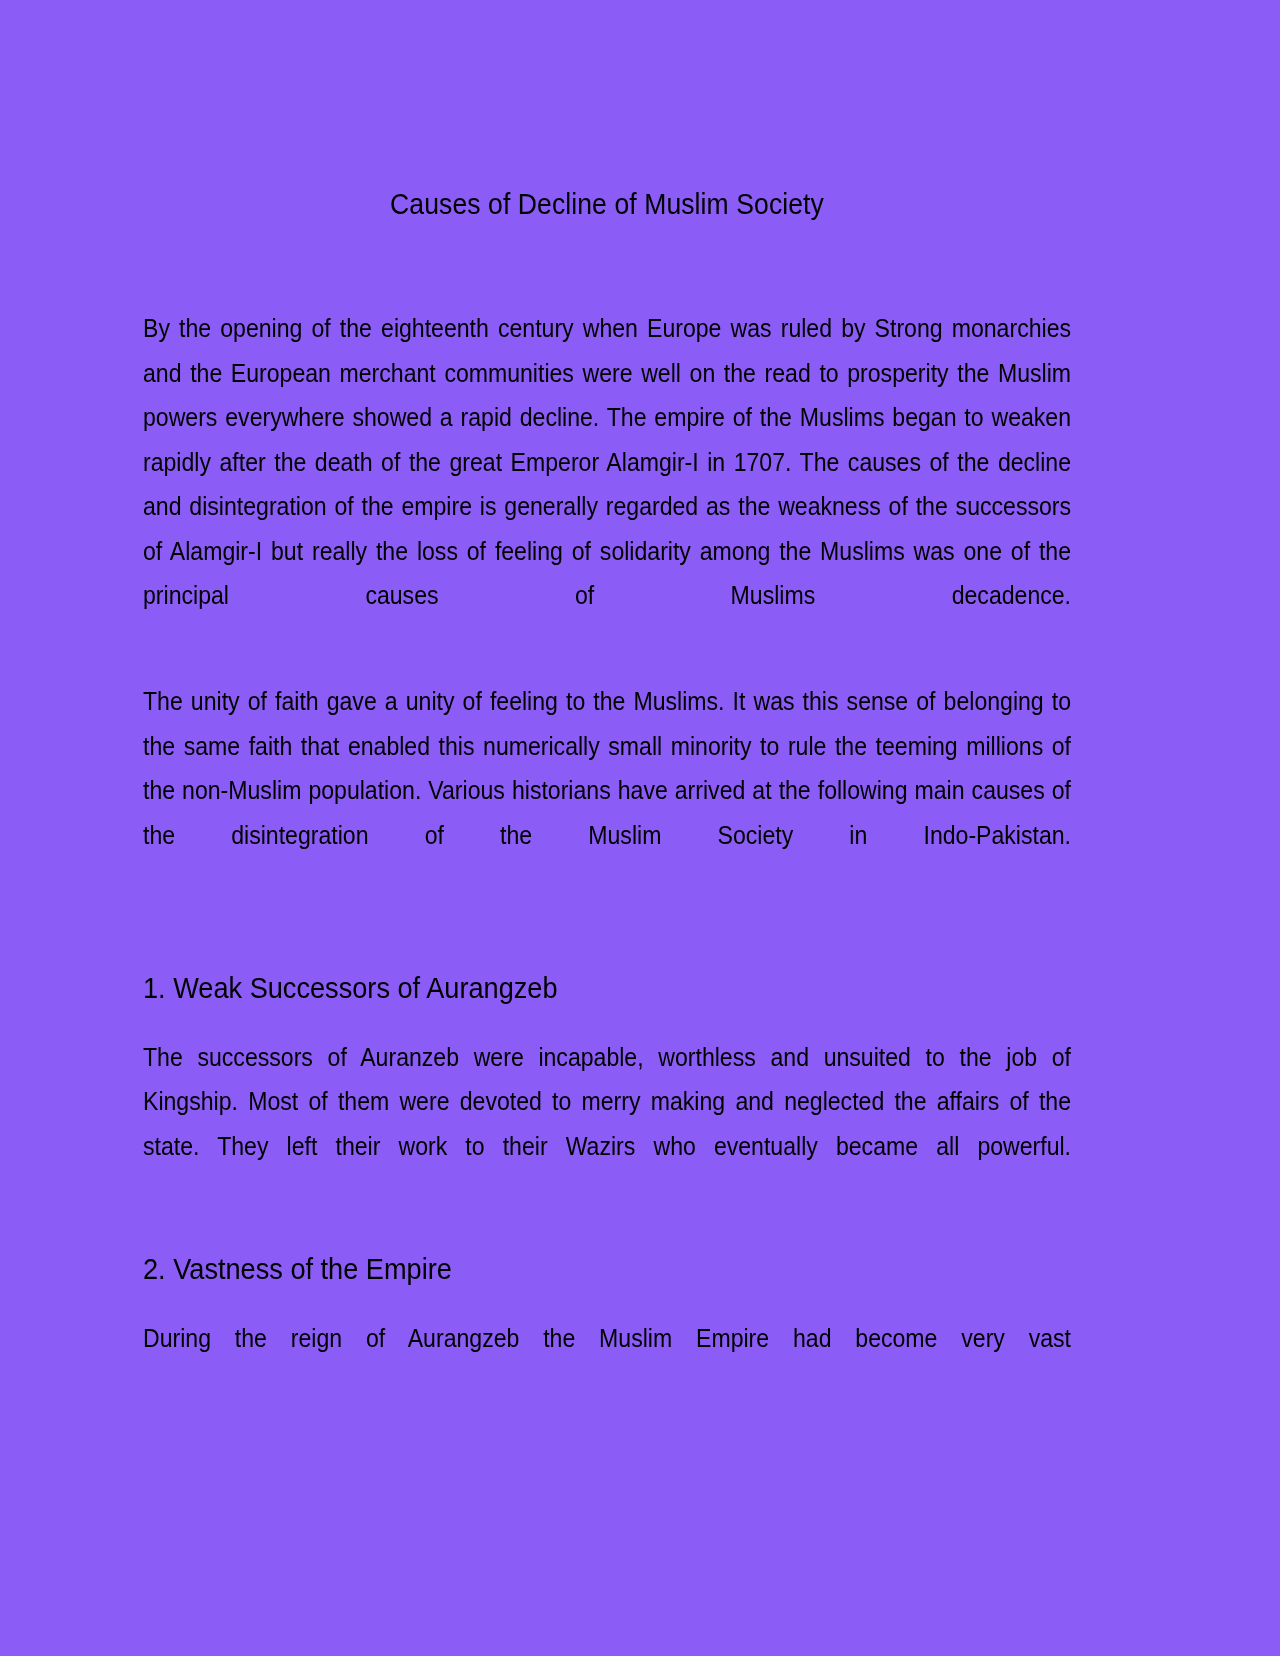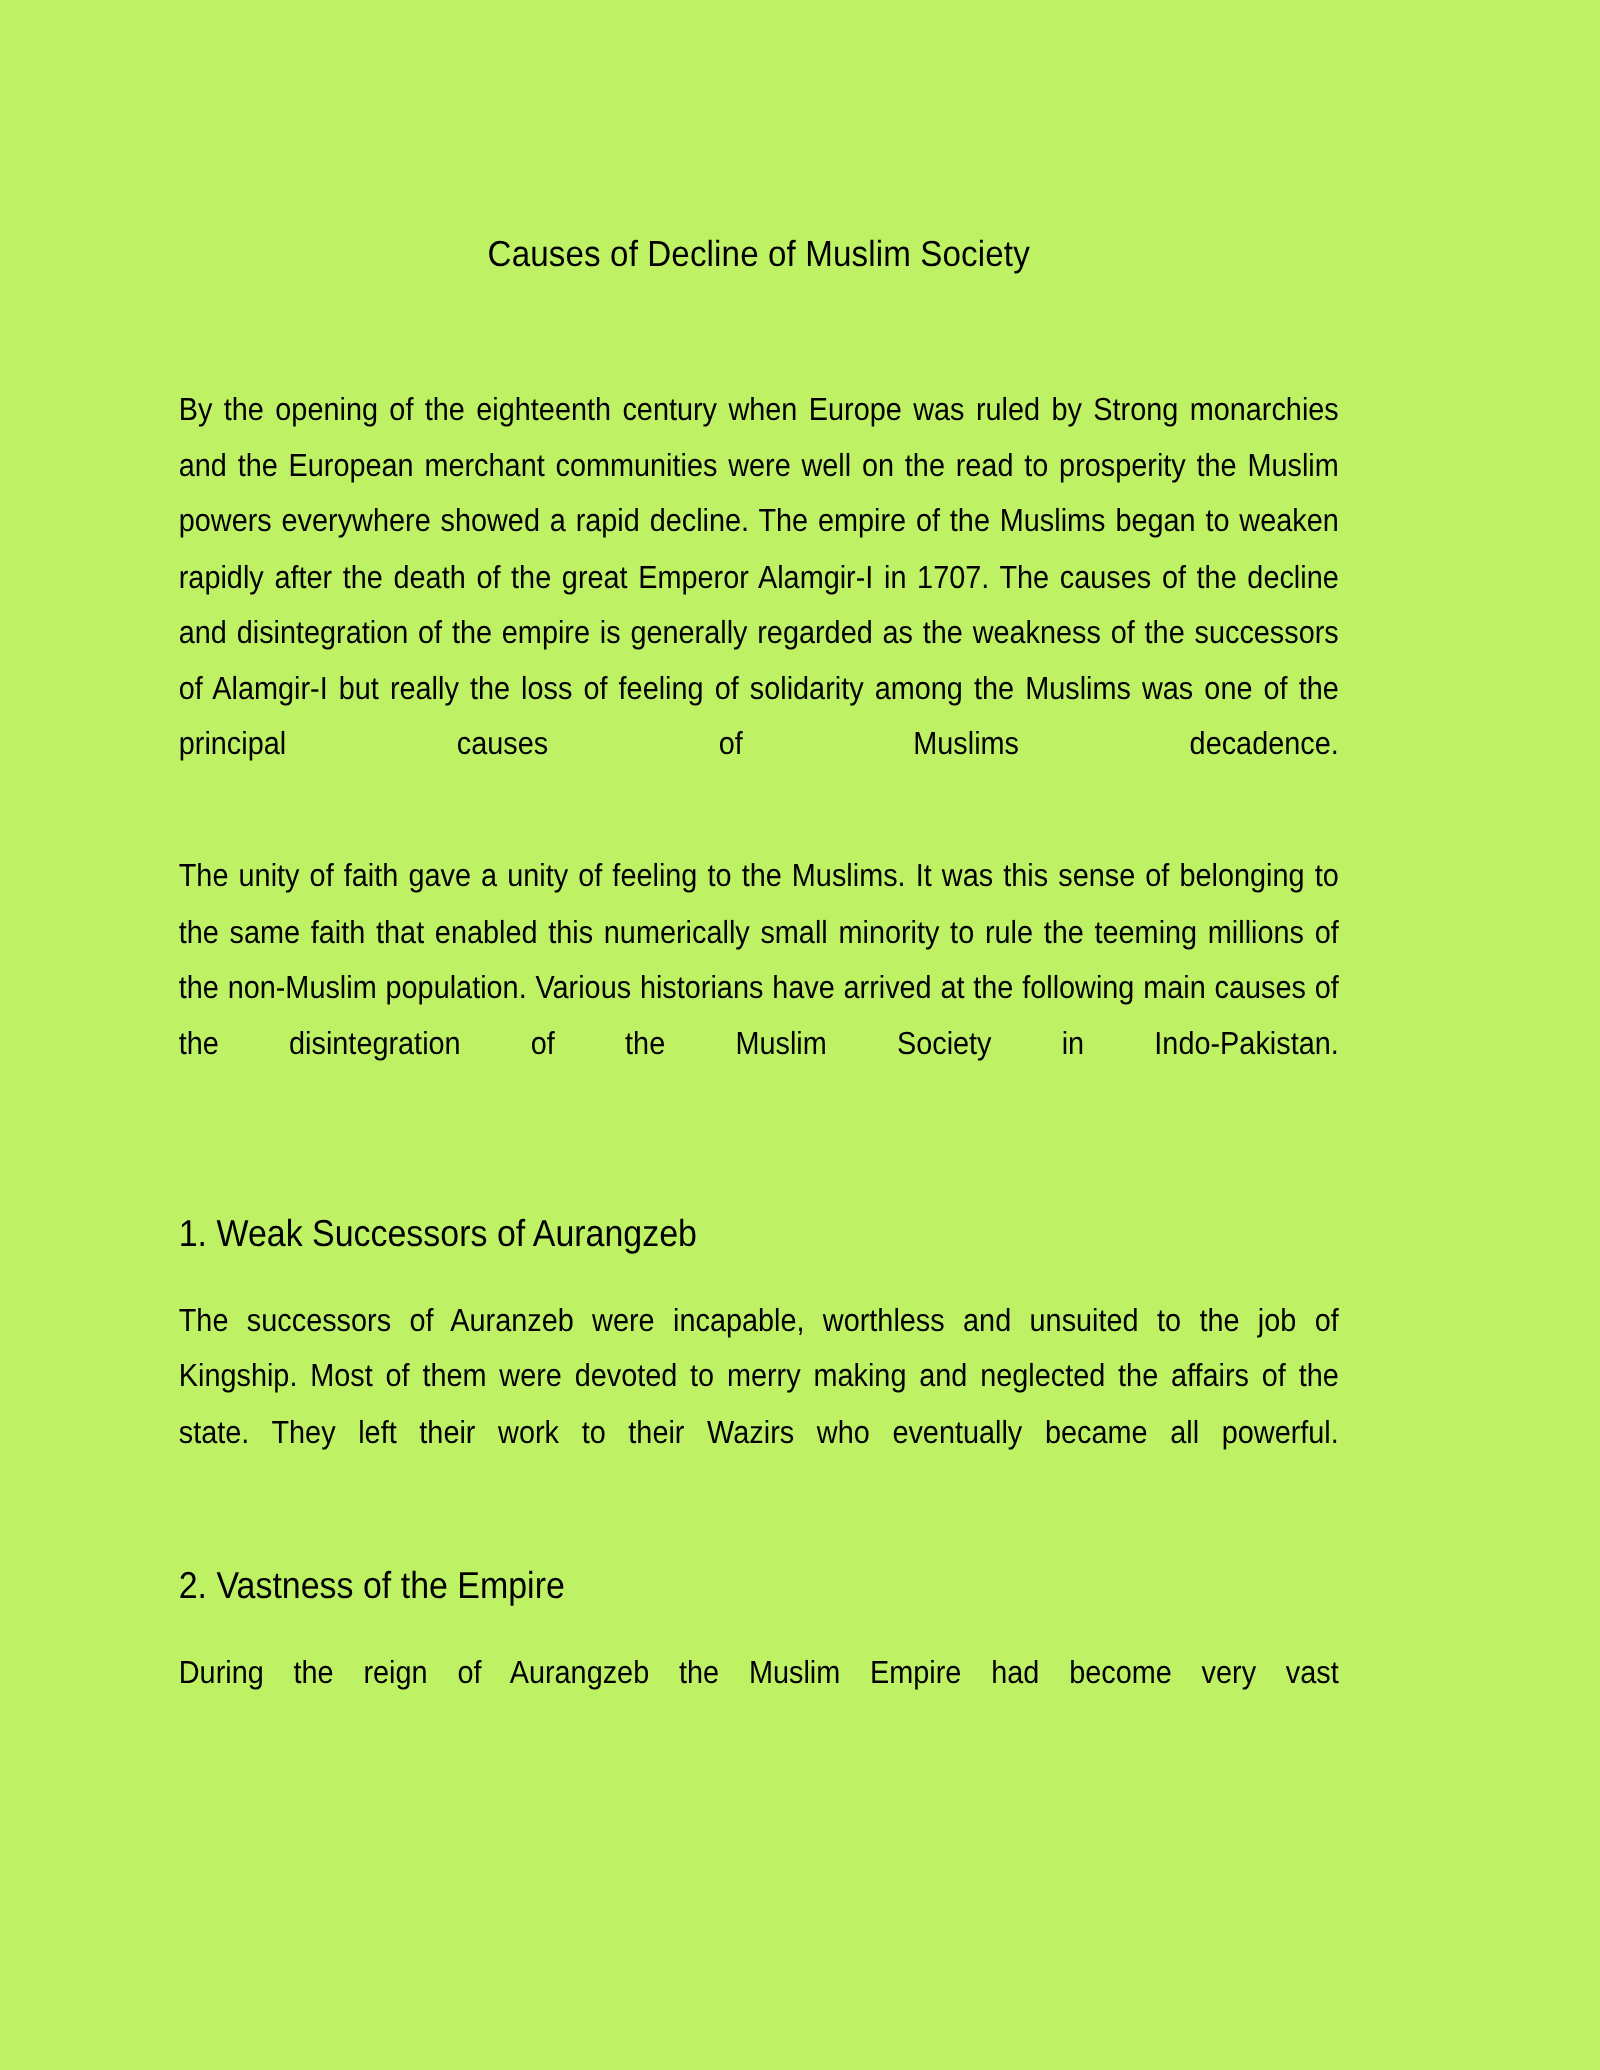--- a/index.html
+++ b/index.html
@@ -5,21 +5,21 @@
 <style>
   html, body {
     margin: 0;
     padding: 0;
     background: #ffffff;
   }
   .page {
     position: relative;
     width: 1280px;
     height: 1656px;
-    background: #bef264;
+    background: #8b5cf6;
     margin: 0 auto;
     overflow: hidden;
     box-sizing: border-box;
     font-family: "Liberation Sans", "DejaVu Sans", sans-serif;
     color: #000000;
     -webkit-font-smoothing: antialiased;
   }
   .content {
     position: absolute;
     left: 143px;

